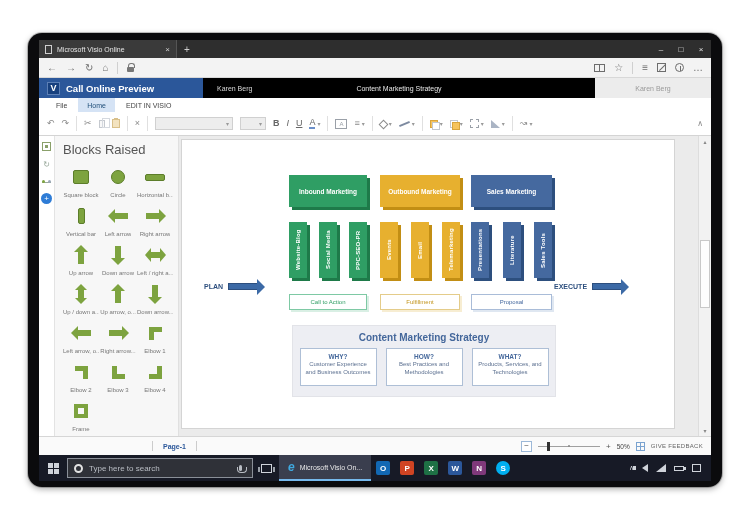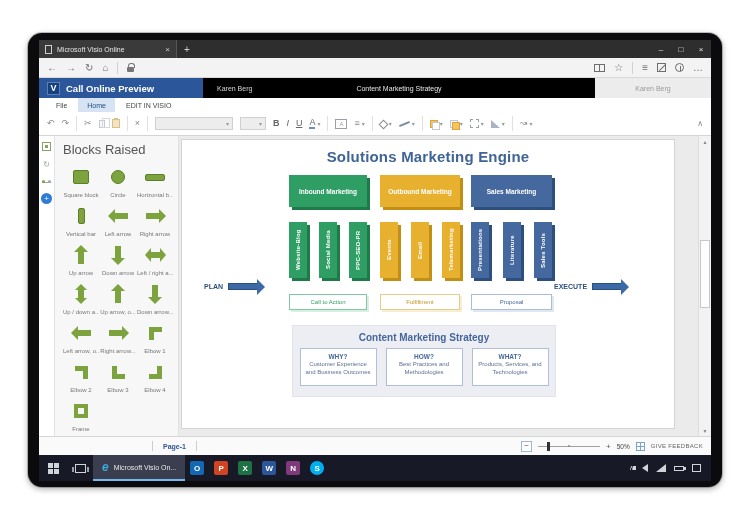--- a/index.html
+++ b/index.html
@@ -451,21 +451,20 @@
               <span class="glyphbox">
                 <i class="sgf"></i>
               </span>
               <span class="shape-label">Frame</span>
             </div>
       </div>
     </div>
 
     <div class="canvas">
       <div class="page">
-        <div class="dg-title">Solutions Marketing Engine</div>
 
         <div class="hdr green col-pos0">Inbound Marketing</div>
         <div class="hdr gold col-pos1">Outbound Marketing</div>
         <div class="hdr blue col-pos2">Sales Marketing</div>
 
         <div class="barsrow col-pos0">
           <div class="vbar green">Website-Blog</div>
           <div class="vbar green">Social Media</div>
           <div class="vbar green">PPC-SEO-PR</div>
         </div>
@@ -540,20 +539,25 @@
 
   <div class="taskbar">
     <div class="start">
       <span class="winlogo">
             <i></i>
             <i></i>
             <i></i>
             <i></i>
           </span>
     </div>
+    <div class="searchbox">
+      <span class="cort"></span>
+      <span class="searchtext">Type here to search</span>
+      <span class="mic"></span>
+    </div>
     <div class="taskview">
       <span class="tv"></span>
     </div>
     <div class="edgebtn">
       <span class="edge-e">e</span>
       <span class="edgelabel">Microsoft Visio On...</span>
     </div>
     <div class="appbtn">
           <span class="appicon app-outlook">O</span>
         </div>

